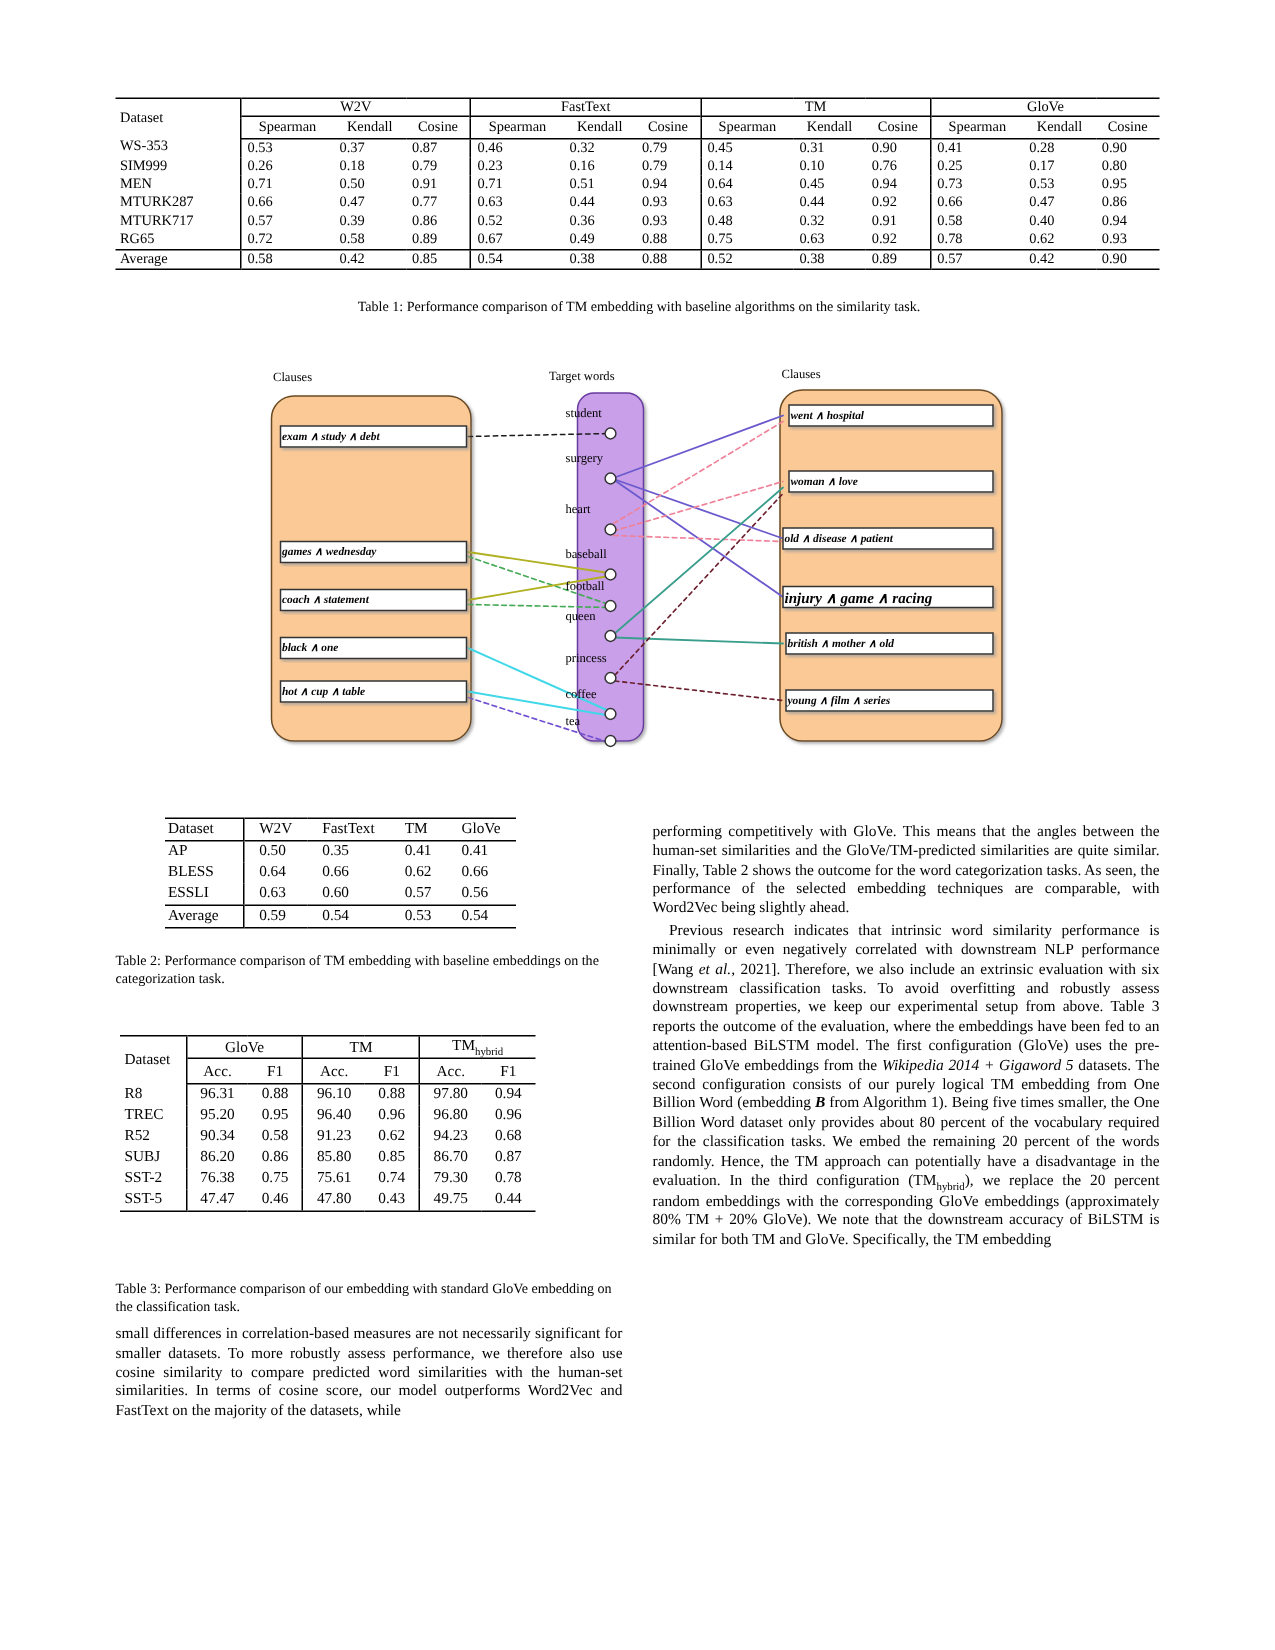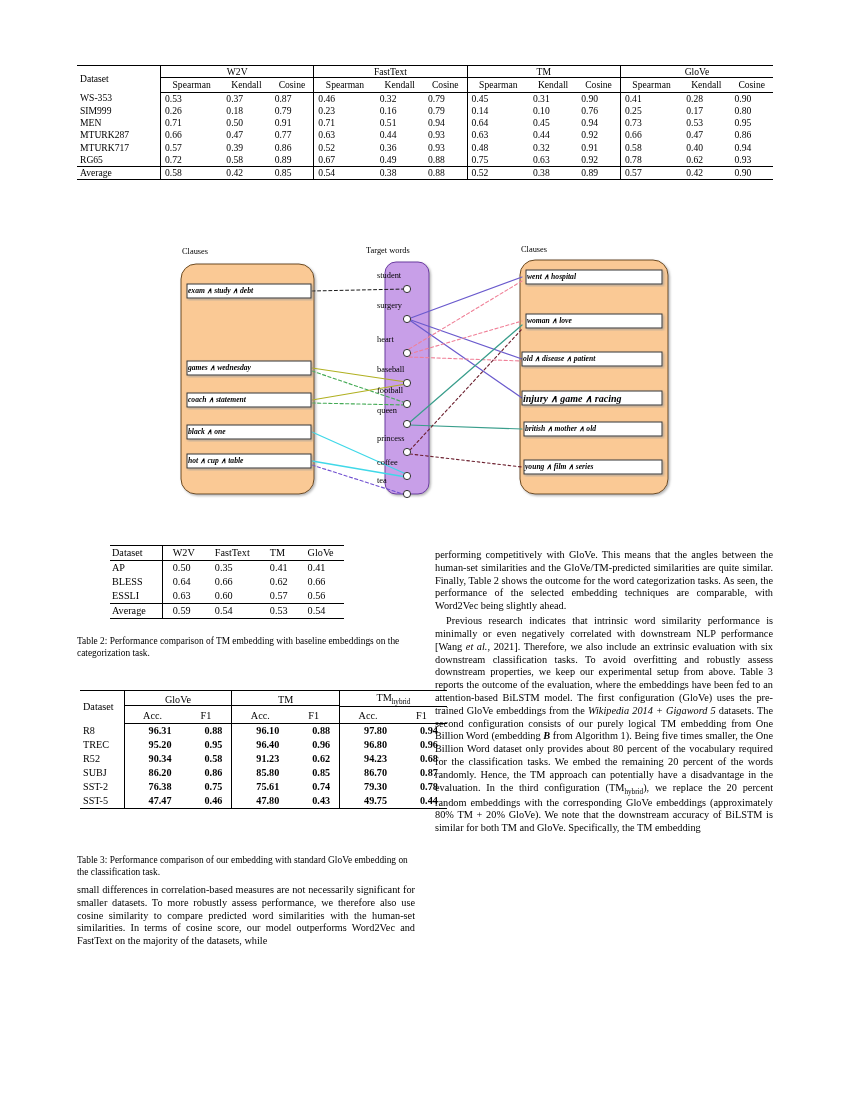--- a/index.html
+++ b/index.html
@@ -50,21 +50,21 @@
   #table2 .vsep{border-left:.8px solid #000;}
   .rtop td{border-top:1.1px solid #000;}
   .rbot td{border-bottom:1.1px solid #000;}
   .rmid td{border-bottom:.8px solid #000;}
 
   
   #table3-wrap{position:absolute;left:80px;top:690px;}
   #table3{font-size:10.2px;line-height:1.12;}
   #table3 td{padding:1.3px 0;white-space:nowrap;}
   #table3 .ds{text-align:left;padding-right:10px;padding-left:3px;}
-  #table3 .num{text-align:left;padding-left:24px;padding-right:9px;font-weight:bold;}
+  #table3 .num{text-align:left;padding-left:9px;padding-right:9px;}
   #table3 .vsep{border-left:.8px solid #000;}
   #table3 .hdr-grp{text-align:center;}
   #table3 .ul{border-bottom:.8px solid #000;display:block;}
   #table3 .sub{text-align:center;}
   sub.hy{font-size:7.2px;}
 
   
   .col{position:absolute;font-size:10.3px;line-height:1.245;text-align:justify;
        text-justify:inter-word;}
   #left-text{left:77px;top:884px;width:338px;}
@@ -214,20 +214,21 @@
           <td class="num">0.38</td>
           <td class="num">0.89</td>
           <td class="num vsep">0.57</td>
           <td class="num">0.42</td>
           <td class="num">0.90</td>
         </tr>
       </tbody>
     </table>
   </div>
 
+  <div id="cap1" class="caption">Table 1: Performance comparison of TM embedding with baseline algorithms on the similarity task.</div>
 
   <div id="figure">
     <svg id="figsvg" width="530" height="258" viewBox="0 0 530 258">
       <defs>
         <filter id="sh" x="-10%" y="-10%" width="130%" height="130%">
           <feDropShadow dx="1.4" dy="1.4" stdDeviation="0.9" flood-color="#999" flood-opacity="0.75"></feDropShadow>
         </filter>
       </defs>
 
       <rect x="21" y="19" width="133" height="230" rx="15" ry="15" fill="#fac995" stroke="#6b4a20" stroke-width="1" filter="url(#sh)"></rect>

